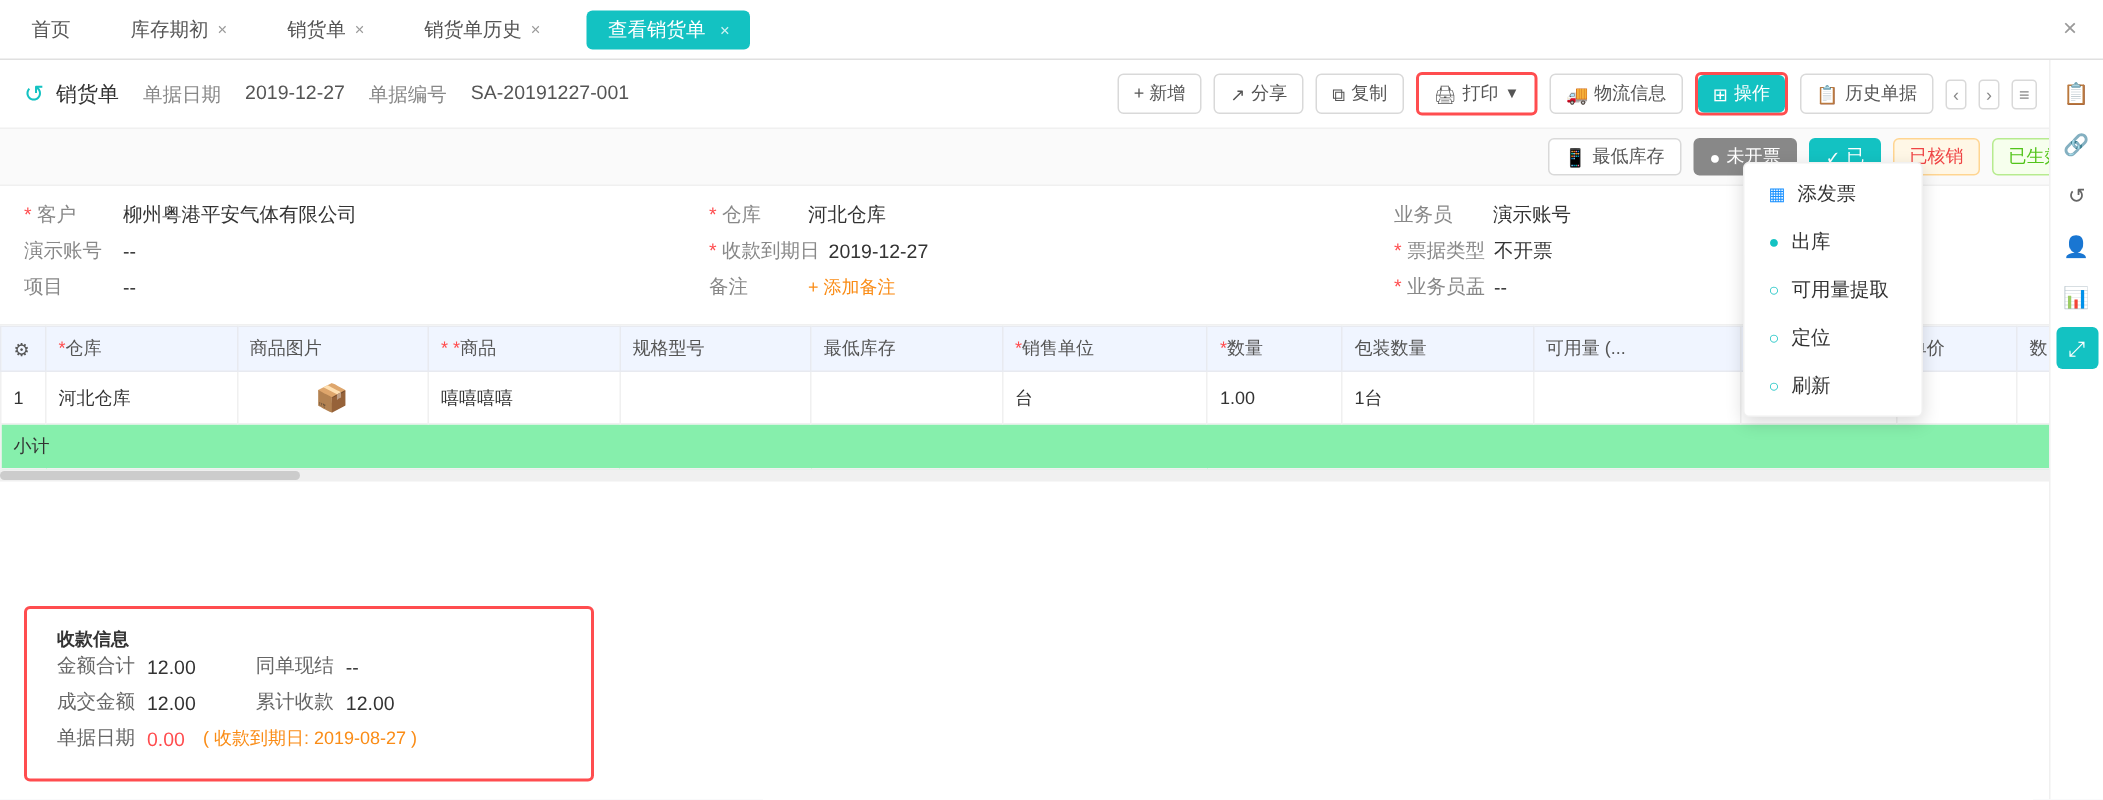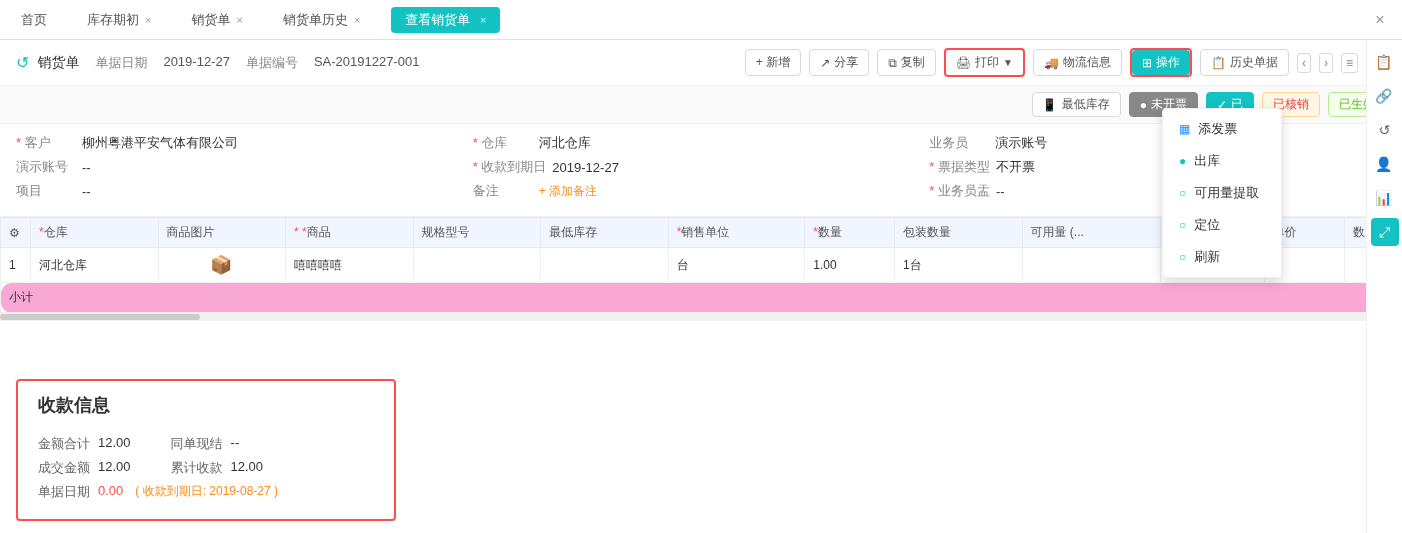--- a/index.html
+++ b/index.html
@@ -116,23 +116,23 @@
     .settings-col { width: 30px; text-align: center; }
 
     
     .bottom-section {
       display: flex; padding: 12px 16px; background: #fff;
     }
     .payment-info {
       border: 2px solid #ff4d4f; border-radius: 4px; padding: 12px 20px;
       min-width: 380px; background: #fff;
     }
-    .payment-title { font-size: 18px; font-weight: 600; margin-bottom: 18px; }
+    .payment-title { font-size: 12px; font-weight: 600; margin-bottom: 0; }
     .payment-row { display: flex; gap: 40px; margin-bottom: 6px; }
-    .payment-item { display: flex; align-items: flex-start; gap: 8px; }
+    .payment-item { display: flex; align-items: center; gap: 8px; }
     .payment-item .plabel { color: #666; font-size: 13px; }
     .payment-item .pvalue { color: #333; font-size: 13px; }
     .payment-item .pvalue.red { color: #ff4d4f; }
     .payment-item .pvalue.orange { color: #fa8c16; }
 
     
     .right-panel {
       position: absolute; right: 0; top: 0; bottom: 0;
       width: 36px; border-left: 1px solid #f0f0f0;
       display: flex; flex-direction: column; align-items: center;
@@ -362,21 +362,21 @@
           <td></td>
           <td>台</td>
           <td>1.00</td>
           <td>1台</td>
           <td></td>
           <td>12.00</td>
           <td>0.</td>
           <td></td>
         </tr>
         <tr class="subtotal">
-          <td colspan="13" style="background:#f9a8d4;border-radius:11px;">小计</td>
+          <td colspan="13" style="background:#86efac;">小计</td>
         </tr>
       </tbody>
     </table>
 
     <div class="scroll-bar">
       <div class="scroll-thumb"></div>
     </div>
   </div>
 
   <div class="bottom-section">

